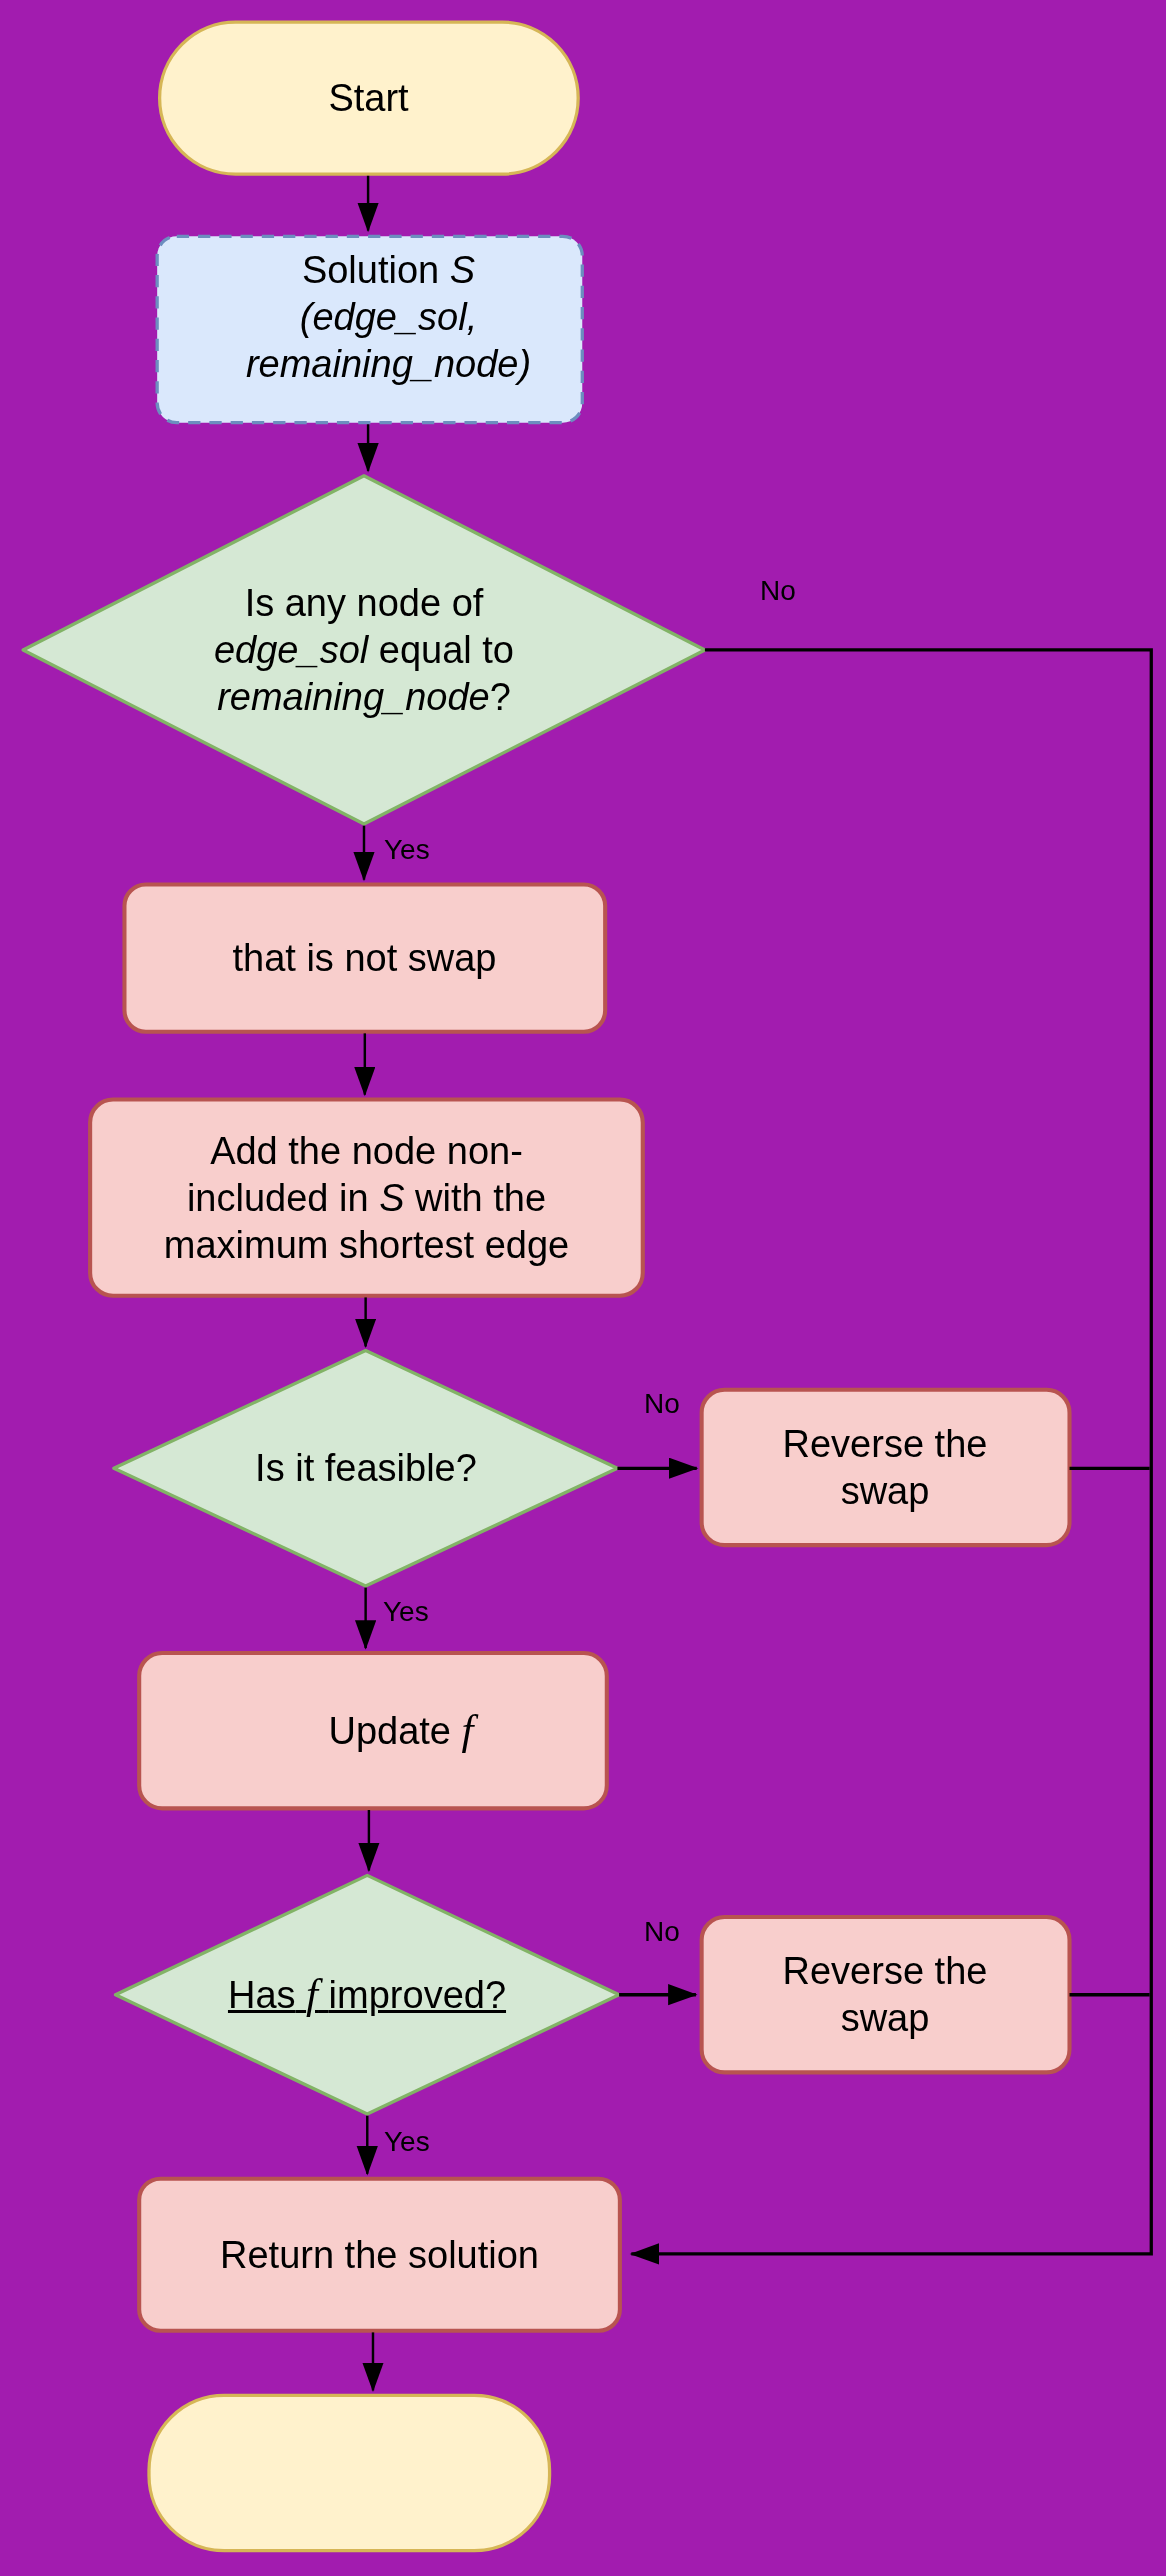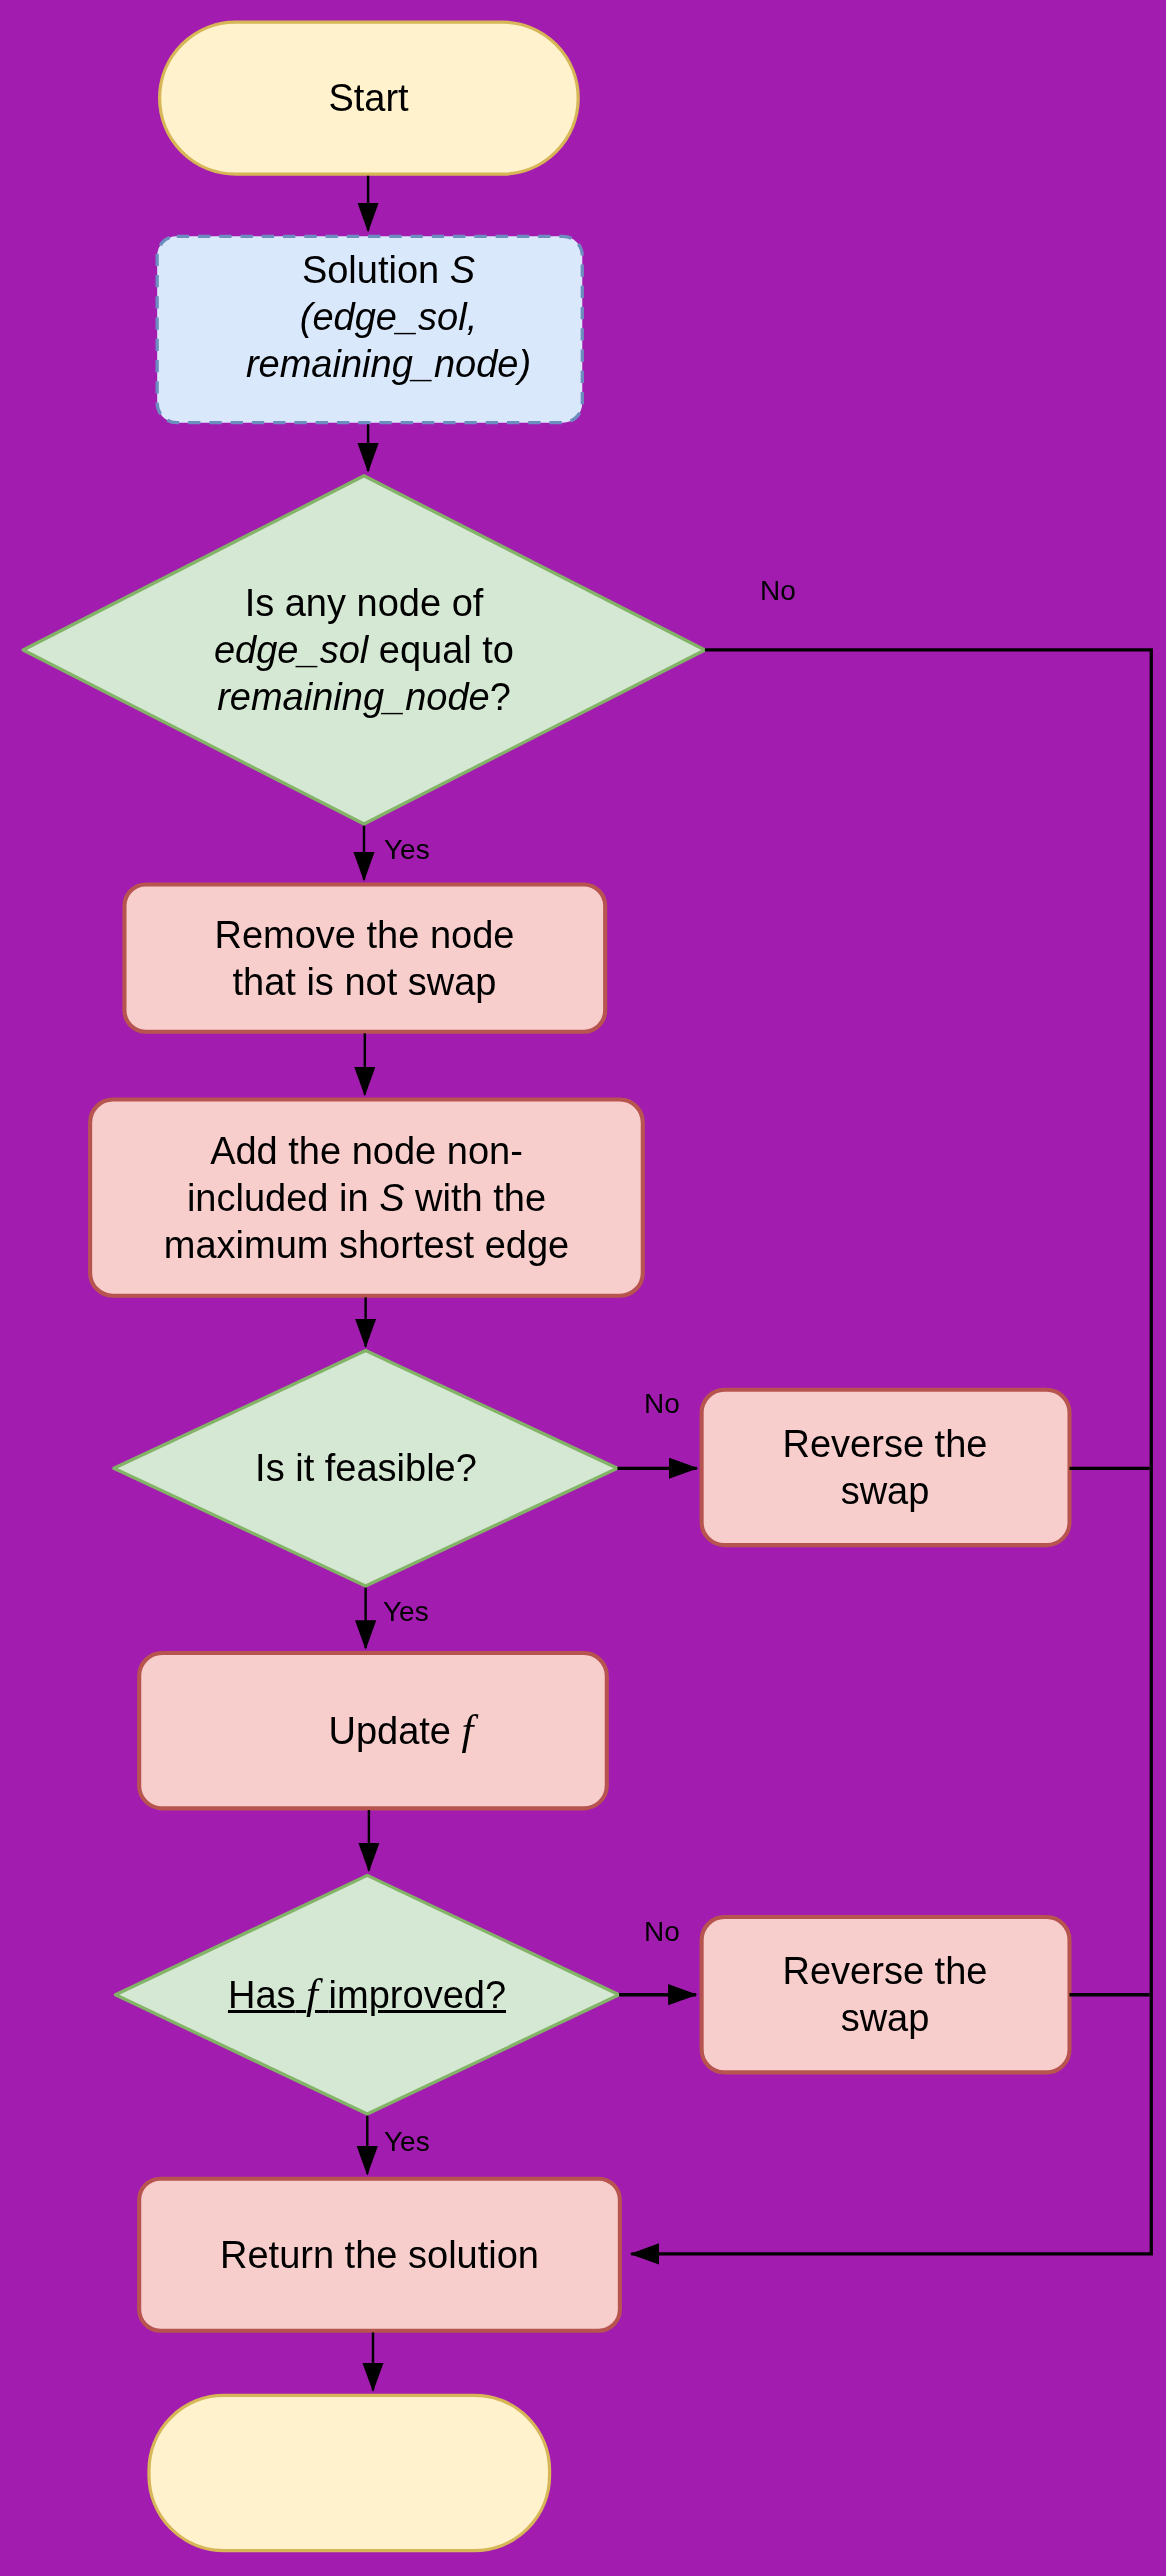--- a/index.html
+++ b/index.html
@@ -92,21 +92,20 @@
     <div><span class="it">remaining_node)</span></div>
   </div>
 
   <div class="nt" style="left:23px;top:476px;width:682px;height:348px;">
     <div><span>Is any node of</span></div>
     <div><span class="it">edge_sol</span> <span>equal to</span></div>
     <div><span class="it">remaining_node</span><span>?</span></div>
   </div>
 
   <div class="nt" style="left:124px;top:885px;width:481px;height:147px;">
-    <div><span>Remove the node</span></div>
     <div><span>that is not swap</span></div>
   </div>
 
   <div class="nt" style="left:90px;top:1100px;width:553px;height:196px;">
     <div><span>Add the node non-</span></div>
     <div><span>included in</span> <span class="it">S</span> <span>with the</span></div>
     <div><span>maximum shortest edge</span></div>
   </div>
 
   <div class="nt" style="left:114px;top:1351px;width:504px;height:235px;">

